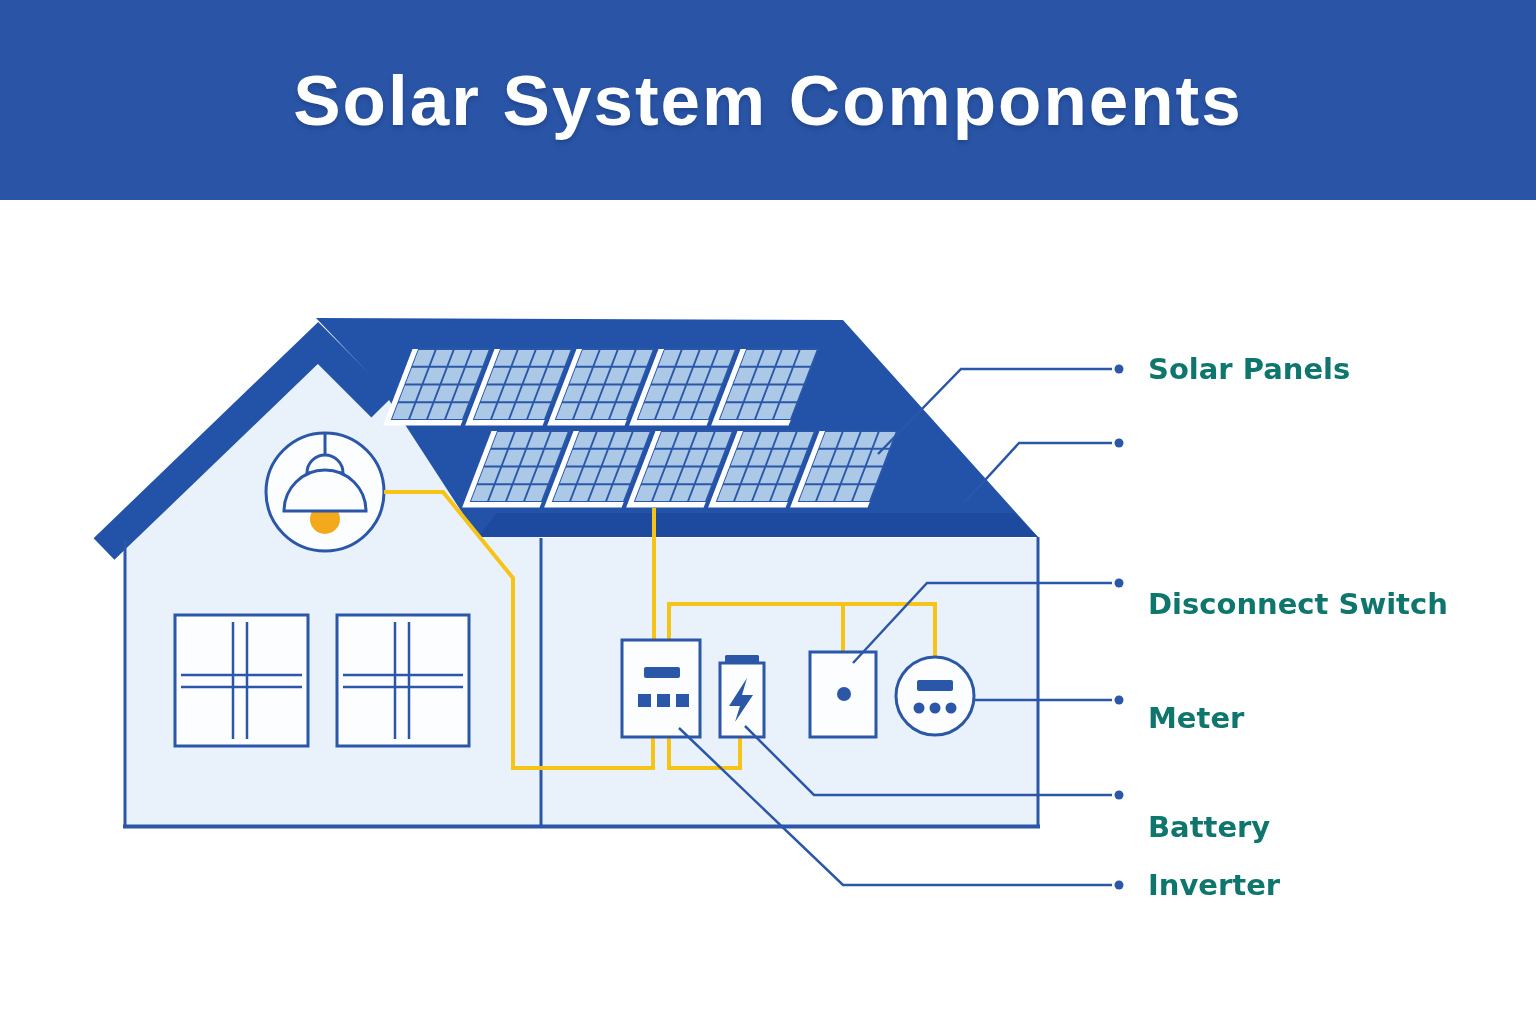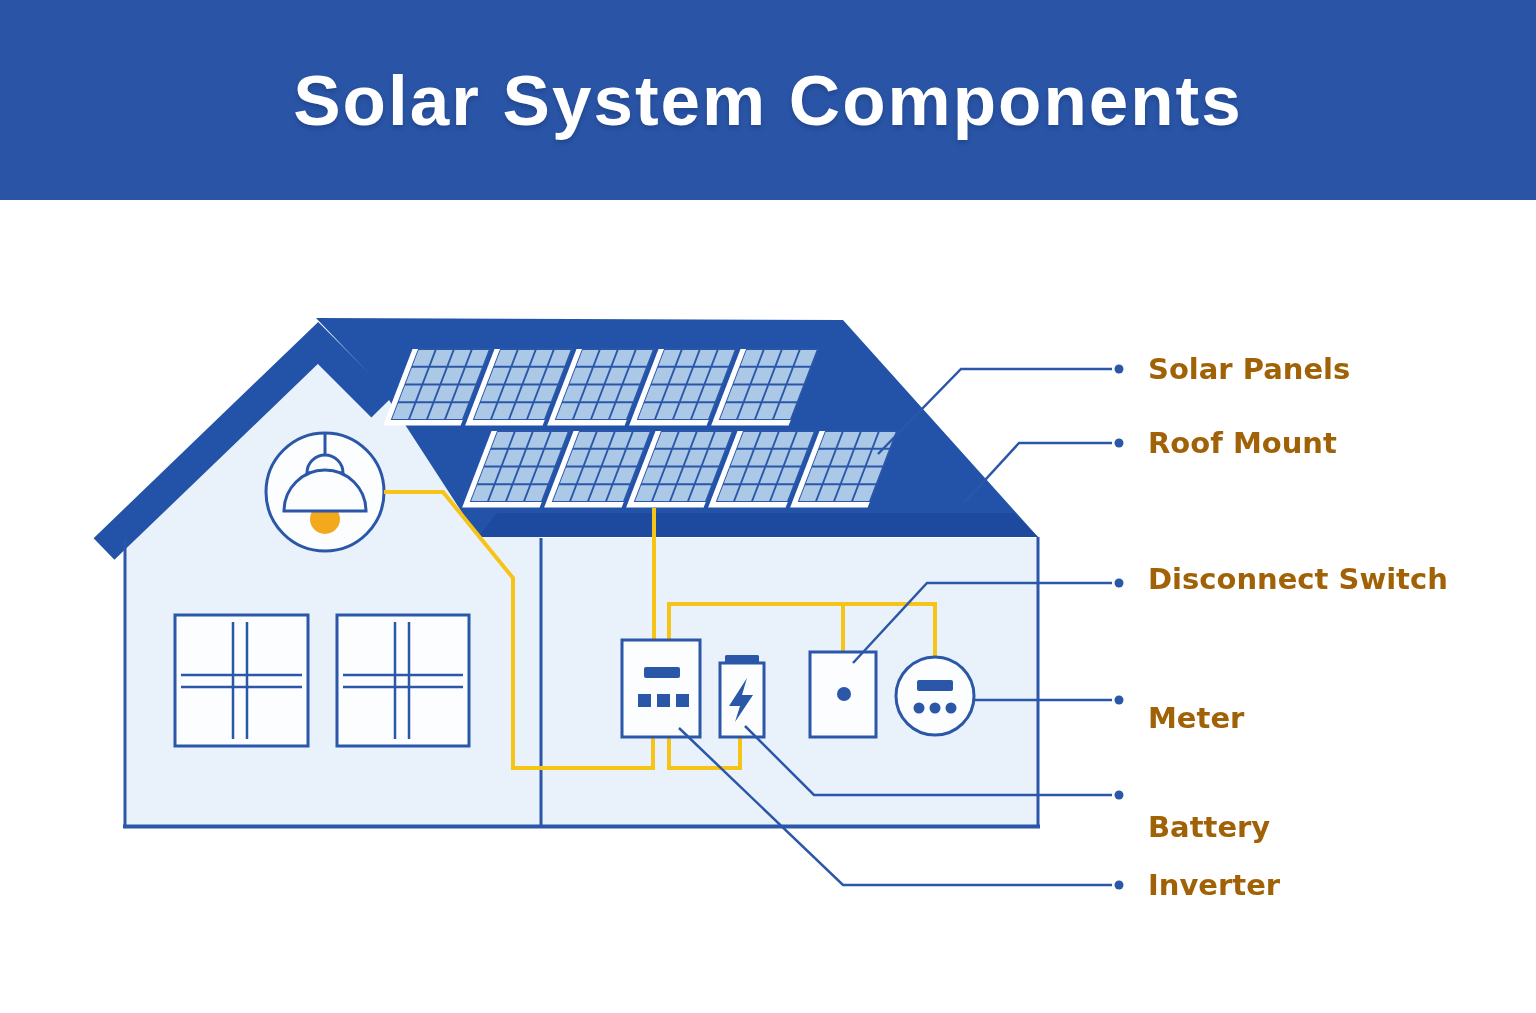--- a/index.html
+++ b/index.html
@@ -6,21 +6,21 @@
   #canvas{position:relative;width:1536px;height:1013px;background:#ffffff;overflow:hidden;
           font-family:"Liberation Sans",sans-serif;}
   #header{position:absolute;left:0;top:0;width:1536px;height:200px;background:#2a55a6;
           display:flex;align-items:center;justify-content:center;}
   #title{color:#ffffff;font-family:"Liberation Sans",sans-serif;font-weight:700;
          font-size:71px;letter-spacing:2px;text-shadow:0 3px 5px rgba(10,30,80,0.28);
          white-space:nowrap;}
   #art{position:absolute;left:0;top:0;width:1536px;height:1013px;}
   .label{position:absolute;left:1148px;transform:translateY(-50%);
          font-family:"DejaVu Sans","Liberation Sans",sans-serif;font-weight:700;
-         font-size:29px;color:#a16207;white-space:nowrap;}
+         font-size:29px;color:#0f766e;white-space:nowrap;}
   
   .housefill{fill:#e9f1fa;}
   .roof{fill:#2353a8;}
   .fascia{fill:#1d4a9e;}
   .chevron{stroke:#2353a8;stroke-width:30;fill:none;stroke-linejoin:miter;}
   .cell{fill:#abc9e6;stroke:#2b57a9;stroke-width:2;}
   .grid{stroke:#2b57a9;stroke-width:2;fill:none;}
   .wall{stroke:#2b57a9;stroke-width:3;fill:none;}
   .wallthick{stroke:#2b57a9;stroke-width:4;fill:none;}
   .box{fill:#fcfdff;stroke:#2b57a9;stroke-width:3;}
@@ -138,19 +138,18 @@
       <circle class="fillb" cx="1119" cy="369" r="4.5"></circle>
       <circle class="fillb" cx="1119" cy="443" r="4.5"></circle>
       <circle class="fillb" cx="1119" cy="583" r="4.5"></circle>
       <circle class="fillb" cx="1119" cy="700" r="4.5"></circle>
       <circle class="fillb" cx="1119" cy="795" r="4.5"></circle>
       <circle class="fillb" cx="1119" cy="885" r="4.5"></circle>
     </g>
   </svg>
 
   <div class="label" style="top:369px">Solar Panels</div>
-  <div class="label" style="top:443px">Roof Mount</div>
-  <div class="label" style="top:579px">Disconnect Switch</div>
+  <div class="label" style="top:604px">Disconnect Switch</div>
   <div class="label" style="top:718px">Meter</div>
   <div class="label" style="top:827px">Battery</div>
   <div class="label" style="top:885px">Inverter</div>
 
 </div>
 
 </body></html>

